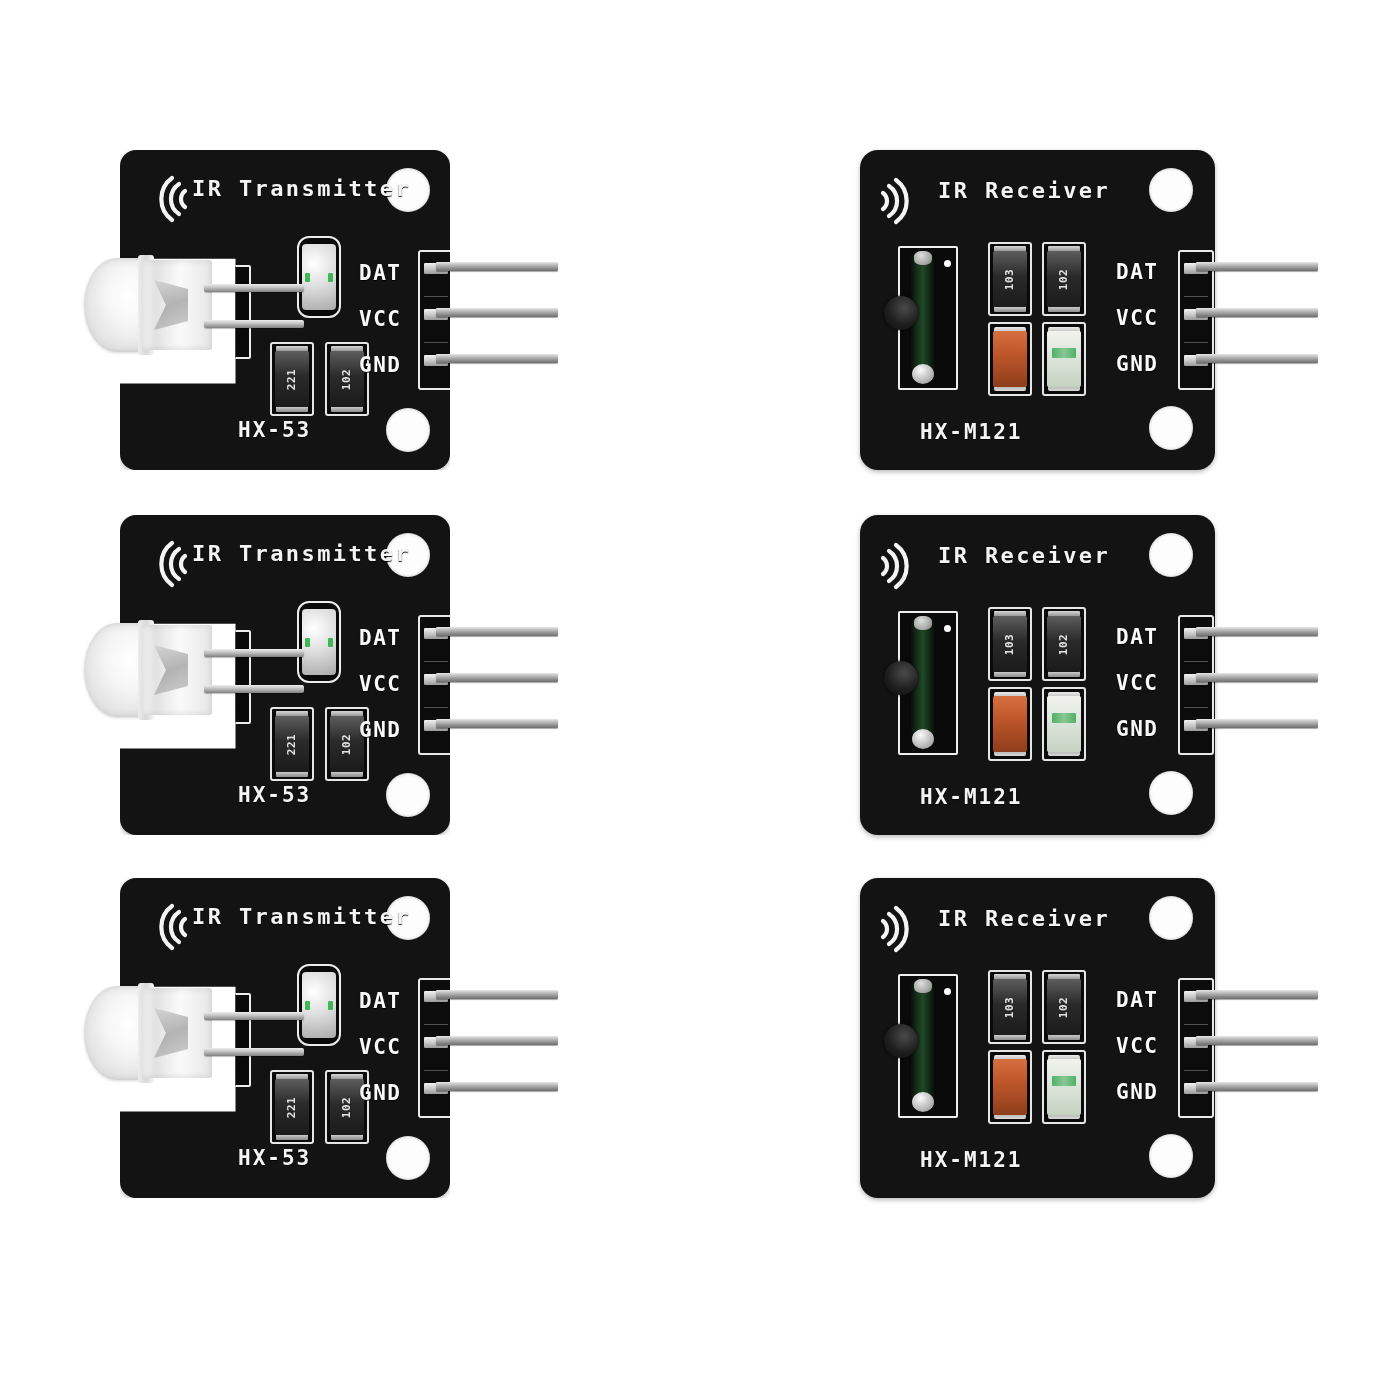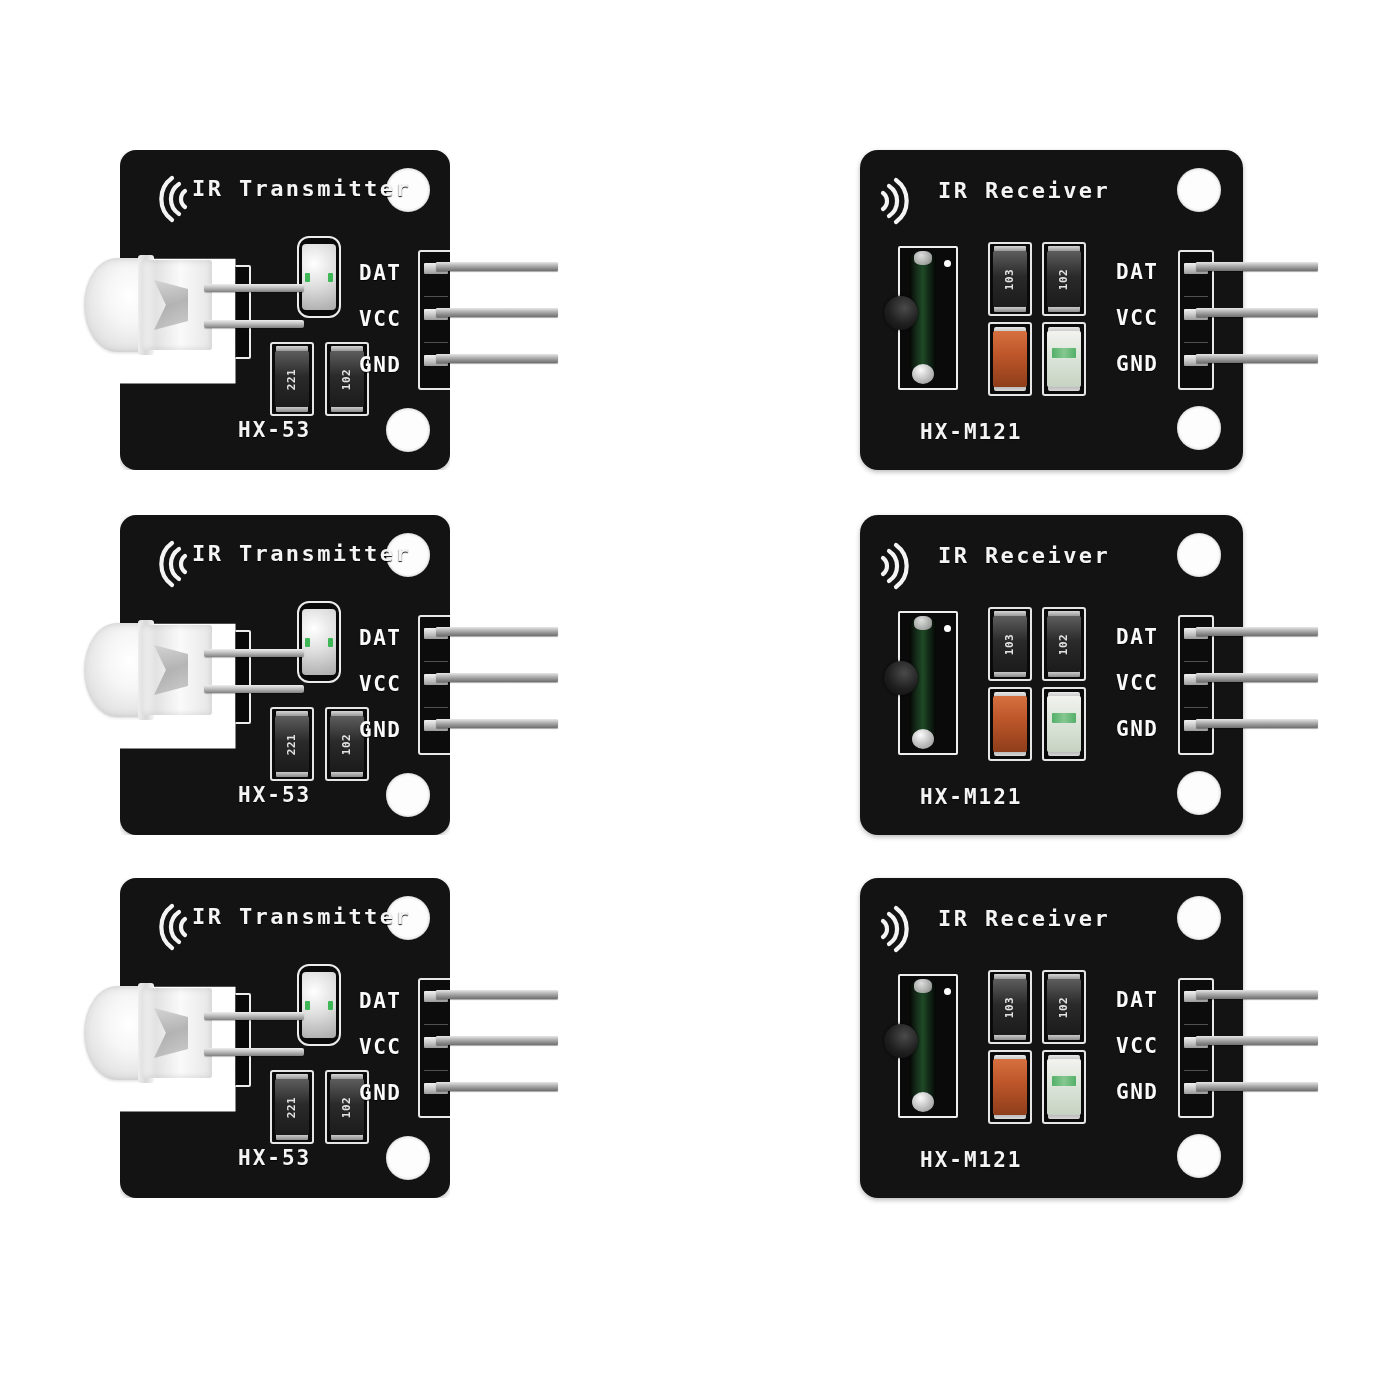--- a/index.html
+++ b/index.html
@@ -245,21 +245,21 @@
     border-radius: 2px;
     box-shadow: 0 1px 1px rgba(0,0,0,0.25);
   }
 
   
   .rx-module { width: 470px; height: 340px; }
   .rx-board {
     position: absolute;
     left: 10px;
     top: 10px;
-    width: 383px;
+    width: 355px;
     height: 320px;
     background: #131313;
     border-radius: 18px;
     box-shadow: 0 2px 5px rgba(0,0,0,0.28);
     text-decoration: underline;
   }
   .rx-hole {
     position: absolute;
     width: 44px; height: 44px;
     border-radius: 50%;

